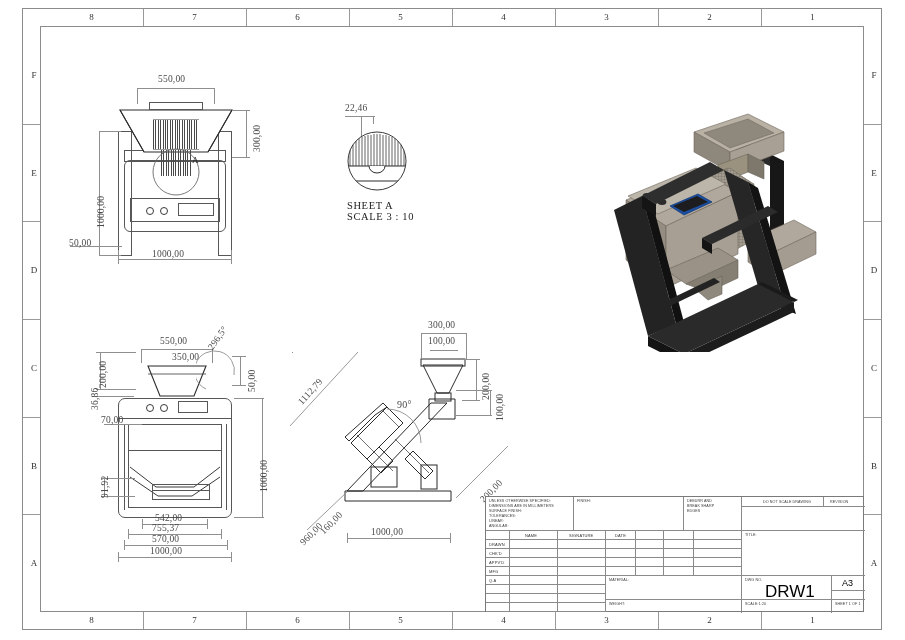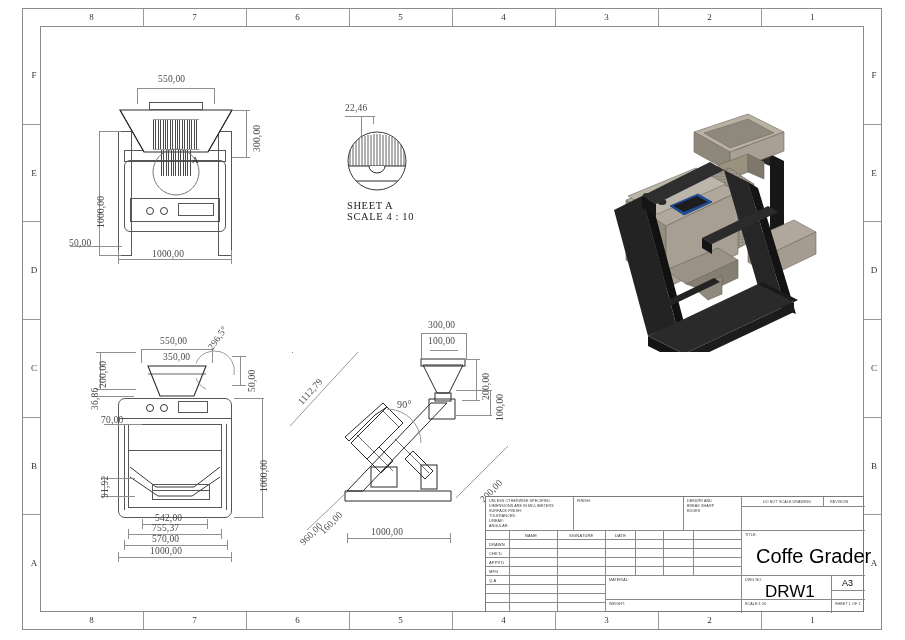--- a/index.html
+++ b/index.html
@@ -216,21 +216,21 @@
         <line x1="0" y1="51" x2="62" y2="51" stroke="#2b2b2b" stroke-width="1.1"></line>
       </g>
     </svg>
 
     <div class="ln dim" style="left:345px;top:116px;width:30px;height:1px;"></div>
     <div class="ln dim" style="left:361px;top:116px;width:1px;height:20px;"></div>
     <div class="ln dim" style="left:373px;top:116px;width:1px;height:8px;"></div>
     <div class="dimtxt" style="left:345px;top:103px;">22,46</div>
 
     <div class="lbl" style="left:347px;top:200px;font-size:10.5px;letter-spacing:.6px;">SHEET A</div>
-    <div class="lbl" style="left:347px;top:211px;font-size:10.5px;letter-spacing:.6px;">SCALE 4 : 10</div>
+    <div class="lbl" style="left:347px;top:211px;font-size:10.5px;letter-spacing:.6px;">SCALE 3 : 10</div>
   </div>
 
   <div id="iso">
     <svg width="280" height="260" viewBox="0 0 280 260">
 
       <polygon points="112,35 172,62 172,74 112,47" fill="#2a2a2a"></polygon>
 
       <polygon points="172,62 186,69 186,150 172,143" fill="#171717"></polygon>
 
       <polygon points="96,40 150,22 186,40 132,60" fill="#b9b1a4" stroke="#6e675c" stroke-width="0.6"></polygon>
@@ -323,21 +323,21 @@
       <polygon points="2,2 60,2 48,32 14,32" fill="#ffffff" stroke="#2b2b2b" stroke-width="1.1"></polygon>
       <line x1="2" y1="10" x2="60" y2="10" stroke="#3a3a3a" stroke-width="0.8"></line>
     </svg>
 
     <div class="ln dim" style="left:141px;top:349px;width:72px;height:1px;"></div>
     <div class="ln dim" style="left:141px;top:349px;width:1px;height:14px;"></div>
     <div class="ln dim" style="left:212px;top:349px;width:1px;height:14px;"></div>
     <div class="dimtxt" style="left:160px;top:336px;">550,00</div>
 
     <div class="ln dim" style="left:152px;top:366px;width:52px;height:1px;"></div>
-    <div class="dimtxt" style="left:163px;top:352px;">350,00</div>
+    <div class="dimtxt" style="left:172px;top:352px;">350,00</div>
 
     <div class="ln dim" style="left:100px;top:352px;width:1px;height:38px;"></div>
     <div class="ln dim" style="left:96px;top:352px;width:40px;height:1px;"></div>
     <div class="ln dim" style="left:96px;top:389px;width:40px;height:1px;"></div>
     <div class="dimtxt rot" style="left:98px;top:388px;">200,00</div>
 
     <div class="ln dim" style="left:92px;top:396px;width:42px;height:1px;"></div>
     <div class="dimtxt rot" style="left:90px;top:410px;">36,86</div>
 
     <svg style="position:absolute;left:196px;top:349px;width:46px;height:46px;">
@@ -548,21 +548,20 @@
         <div class="c" style="left: 72px; top: 106px; width: 48px; height: 9px;"></div>
       </div>
 
     <div class="c" style="left:120px;top:79px;width:136px;height:24px;"></div>
     <div class="tb-micro" style="left:123px;top:81px;">MATERIAL:</div>
     <div class="c" style="left:120px;top:103px;width:136px;height:13px;border-bottom:none;"></div>
     <div class="tb-micro" style="left:123px;top:105px;">WEIGHT:</div>
 
     <div class="c" style="left:256px;top:34px;width:123px;height:45px;border-right:none;"></div>
     <div class="tb-micro" style="left:259px;top:36px;">TITLE:</div>
-    <div class="tb-title" style="left:270px;top:48px;">Coffe Grader</div>
 
     <div class="c" style="left:256px;top:79px;width:90px;height:24px;"></div>
     <div class="tb-micro" style="left:259px;top:81px;">DWG NO.</div>
     <div class="tb-dwg" style="left:279px;top:85px;">DRW1</div>
 
     <div class="c" style="left:346px;top:79px;width:33px;height:15px;border-right:none;"></div>
     <div class="tb-a3" style="left:356px;top:81px;">A3</div>
     <div class="c" style="left:346px;top:94px;width:33px;height:9px;border-right:none;"></div>
 
     <div class="c" style="left:256px;top:103px;width:90px;height:13px;border-bottom:none;"></div>

